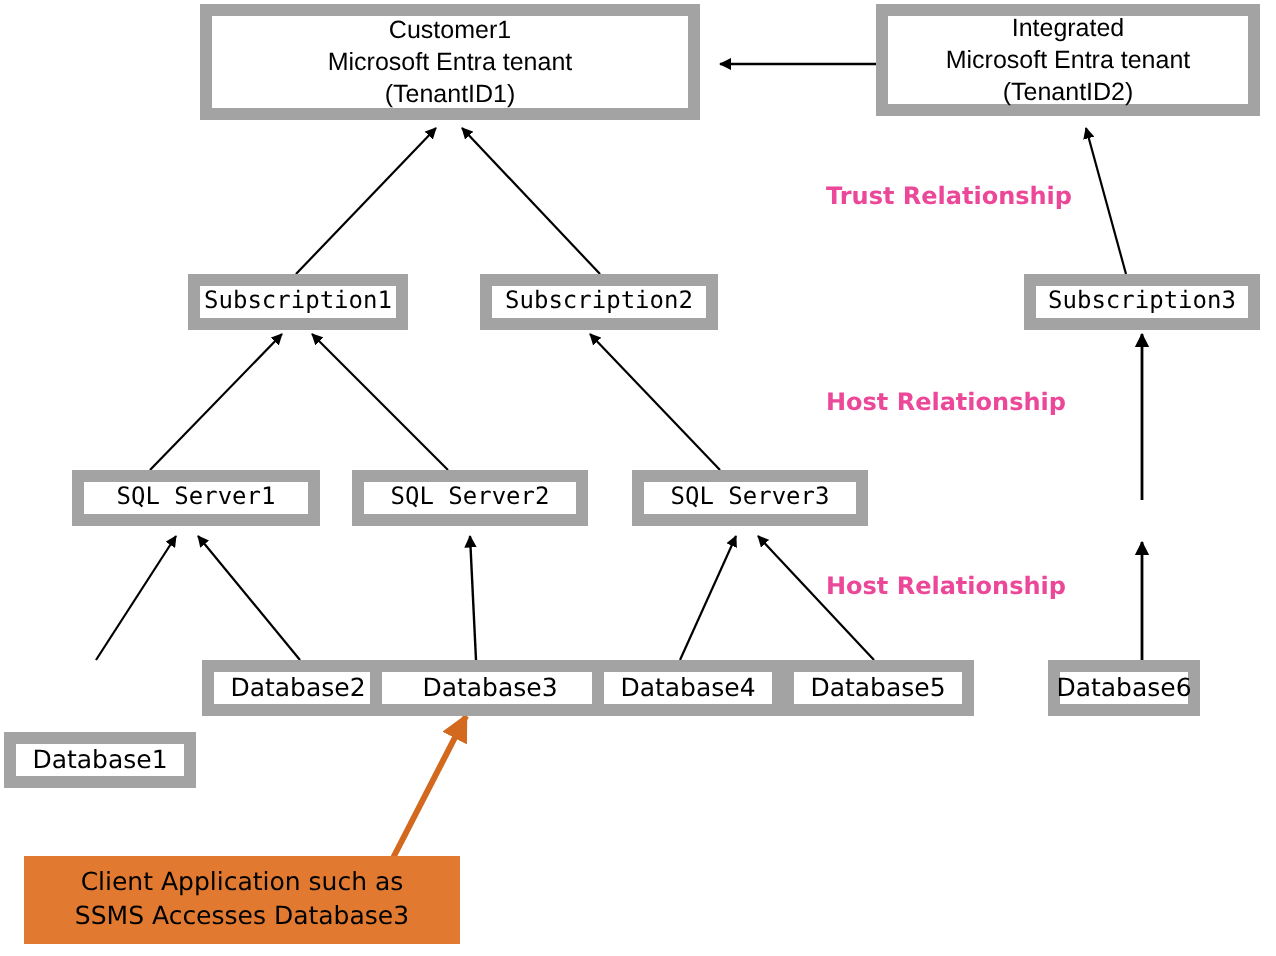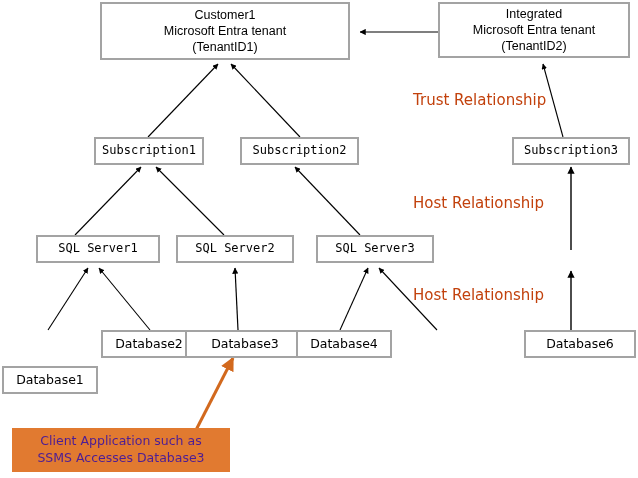--- a/index.html
+++ b/index.html
@@ -18,21 +18,21 @@
   #edges {
     position: absolute;
     left: 0; top: 0;
     width: 638px;
     height: 478px;
     pointer-events: none;
   }
   .node {
     position: absolute;
     box-sizing: border-box;
-    border: 2px solid #a3a3a3;
+    border: 6px solid #a3a3a3;
     background: #ffffff;
     display: flex;
     flex-direction: column;
     align-items: center;
     justify-content: center;
     text-align: center;
     color: #000000;
     z-index: 3;
   }
   .node .ln {
@@ -48,37 +48,38 @@
     font-family: "DejaVu Sans Mono", monospace;
     font-size: 12px;
     letter-spacing: 0px;
   }
   .dbnode {
     font-family: "DejaVu Sans", sans-serif;
     font-size: 12.5px;
   }
   .edge-label {
     position: absolute;
-    color: #c2410c;
+    color: #ec4899;
     font-family: "DejaVu Sans", sans-serif;
-    font-size: 15px;
+    font-size: 12px;
     white-space: nowrap;
     z-index: 2;
+    font-weight: bold;
   }
   .callout {
     position: absolute;
     box-sizing: border-box;
     background: #e17a30;
     border: none;
     display: flex;
     flex-direction: column;
     align-items: center;
     justify-content: center;
     text-align: center;
-    color: #4c1d95;
+    color: #000000;
     font-family: "DejaVu Sans", sans-serif;
     font-size: 12.5px;
     z-index: 4;
   }
   .callout .ln {
     display: block;
     line-height: 1.35;
     white-space: nowrap;
   }
 </style>
@@ -204,22 +205,25 @@
   </div>
 
   <div class="node dbnode" style="left:185px; top:330px; width:120px; height:28px;">
     <span class="ln">Database3</span>
   </div>
 
   <div class="node dbnode" style="left:296px; top:330px; width:96px; height:28px;">
     <span class="ln">Database4</span>
   </div>
 
-
-  <div class="node dbnode" style="left:524px; top:330px; width:112px; height:28px;">
+  <div class="node dbnode" style="left:391px; top:330px; width:96px; height:28px;">
+    <span class="ln">Database5</span>
+  </div>
+
+  <div class="node dbnode" style="left:524px; top:330px; width:76px; height:28px;">
     <span class="ln">Database6</span>
   </div>
 
   <div class="edge-label" style="left:413px; top:91px;">Trust Relationship</div>
 
   <div class="edge-label" style="left:413px; top:194px;">Host Relationship</div>
 
   <div class="edge-label" style="left:413px; top:286px;">Host Relationship</div>
 
   <div class="callout" style="left:12px; top:428px; width:218px; height:44px;">

